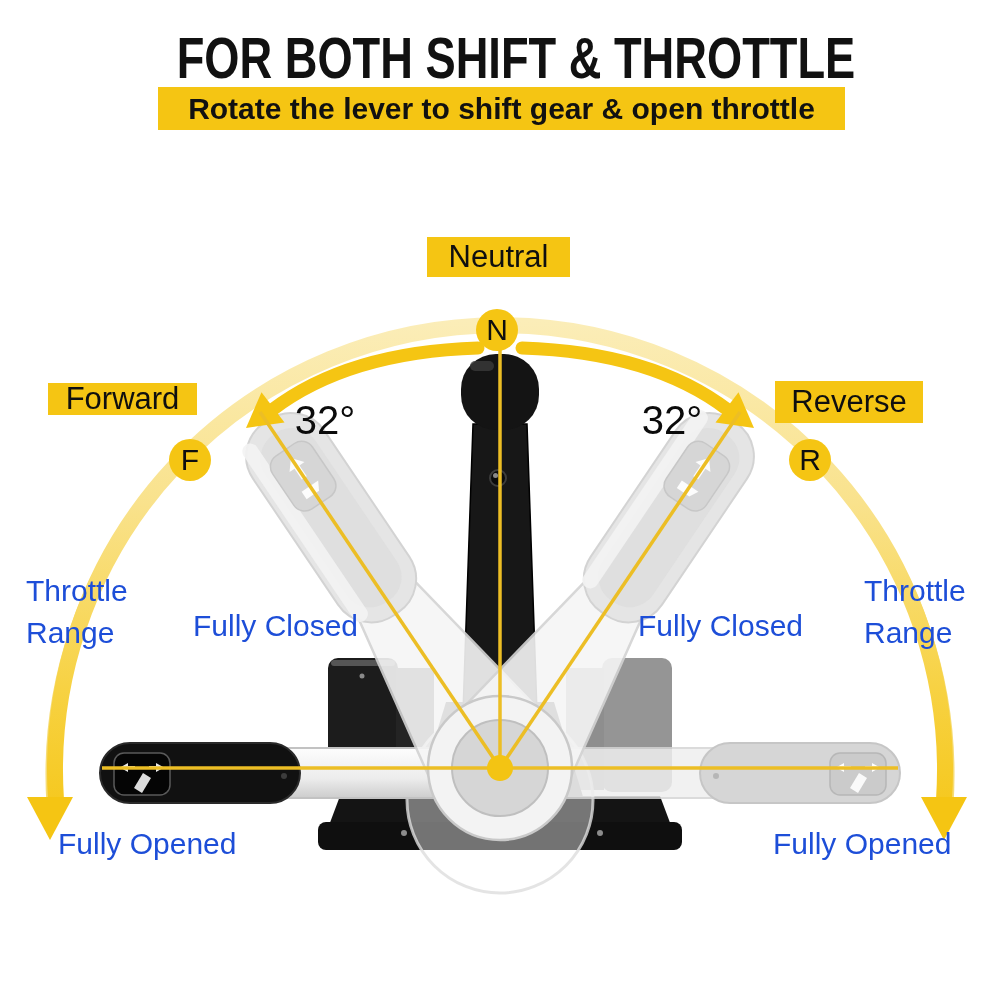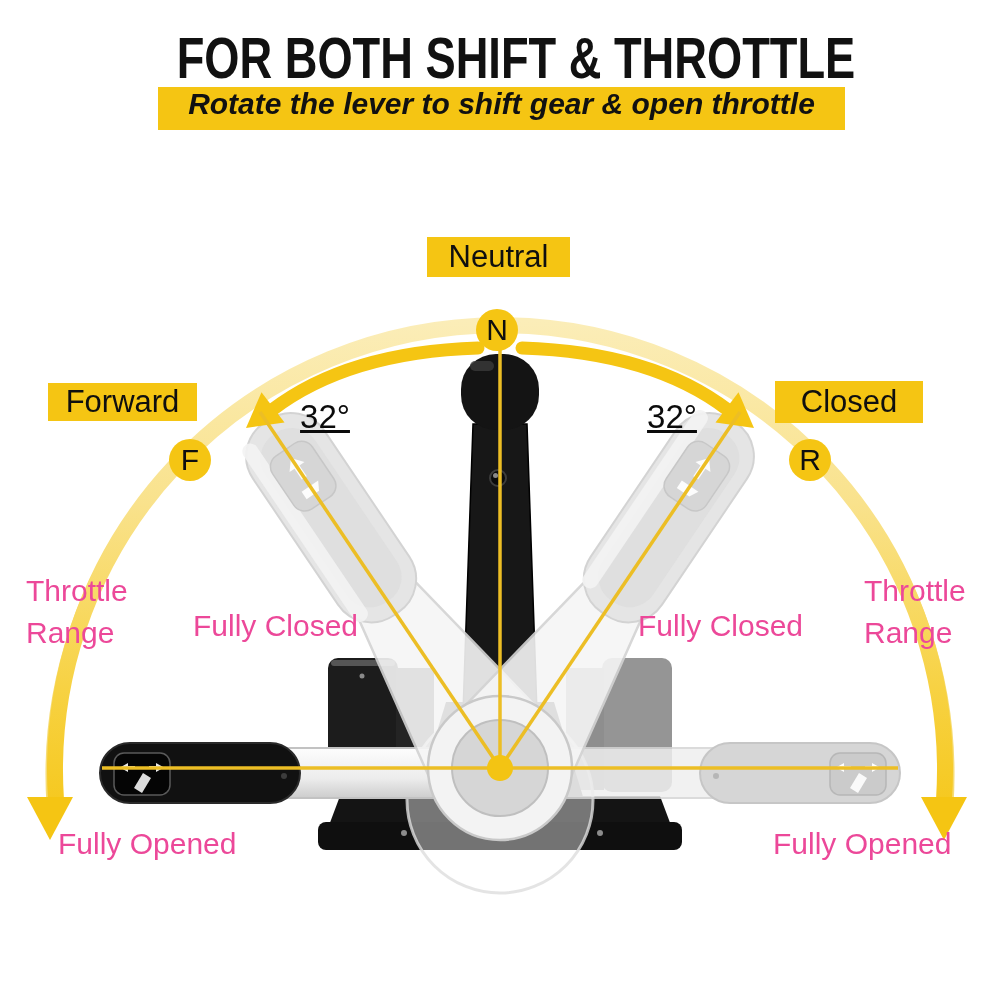--- a/index.html
+++ b/index.html
@@ -3,28 +3,28 @@
 <meta charset="utf-8">
 <style>
   html,body{margin:0;padding:0;background:#ffffff;}
   .stage{position:relative;width:1000px;height:1000px;background:#ffffff;overflow:hidden;
          font-family:"Liberation Sans","DejaVu Sans",sans-serif;color:#0d0d0d;}
   .abs{position:absolute;}
   .title{top:24px;left:16px;width:1000px;text-align:center;font-size:58px;font-weight:800;
          letter-spacing:0px;color:#111;white-space:nowrap;}
   .title .squeeze{display:inline-block;transform:scaleX(0.78);transform-origin:center;}
   .subtitle{left:158px;top:87px;width:687px;height:43px;background:var(--yellow);
-            display:flex;align-items:flex-start;justify-content:center;
-            font-size:30px;font-weight:700;color:#111;font-style:italic;}
+            display:flex;align-items:center;justify-content:center;
+            font-size:30px;font-weight:700;color:#111;}
   .label-box{background:var(--yellow);display:flex;align-items:center;justify-content:center;
              font-size:31px;color:#0f0f0f;}
   .gear-circle{width:42px;height:42px;border-radius:50%;background:var(--yellow);
                display:flex;align-items:center;justify-content:center;font-size:30px;color:#0f0f0f;}
-  .angle{font-size:33px;text-align:center;color:#0b0b0b;text-decoration:underline;}
-  .note{font-size:30px;color:#ec4899;}
+  .angle{font-size:40px;text-align:center;color:#0b0b0b;}
+  .note{font-size:30px;color:#1d4ed8;}
   .center{}
   .tworow{line-height:42px;}
   svg{position:absolute;left:0;top:0;}
 </style>
 </head>
 <body>
 
 <div class="stage" style="--yellow:#F5C513;">
 
   <svg width="1000" height="1000" viewBox="0 0 1000 1000">
@@ -150,22 +150,22 @@
   </svg>
 
   <div class="abs title">
     <span class="squeeze">FOR BOTH SHIFT &amp; THROTTLE</span>
   </div>
   <div class="abs subtitle">
     <span>Rotate the lever to shift gear &amp; open throttle</span>
   </div>
 
   <div class="abs label-box" style="left:427px;top:237px;width:143px;height:40px;">Neutral</div>
-  <div class="abs label-box" style="left:48px;top:383px;width:149px;height:38px;">Forward</div>
-  <div class="abs label-box" style="left:775px;top:381px;width:148px;height:42px;">Closed</div>
+  <div class="abs label-box" style="left:48px;top:383px;width:149px;height:32px;">Forward</div>
+  <div class="abs label-box" style="left:775px;top:381px;width:148px;height:42px;">Reverse</div>
 
   <div class="abs gear-circle" style="left:476px;top:309px;">N</div>
   <div class="abs gear-circle" style="left:169px;top:439px;">F</div>
   <div class="abs gear-circle" style="left:789px;top:439px;">R</div>
 
   <div class="abs angle" style="left:270px;top:398px;width:110px;">32°</div>
   <div class="abs angle" style="left:617px;top:398px;width:110px;">32°</div>
 
   <div class="abs note tworow" style="left:26px;top:570px;width:118px;">Throttle Range</div>
   <div class="abs note tworow" style="left:864px;top:570px;width:118px;">Throttle Range</div>

